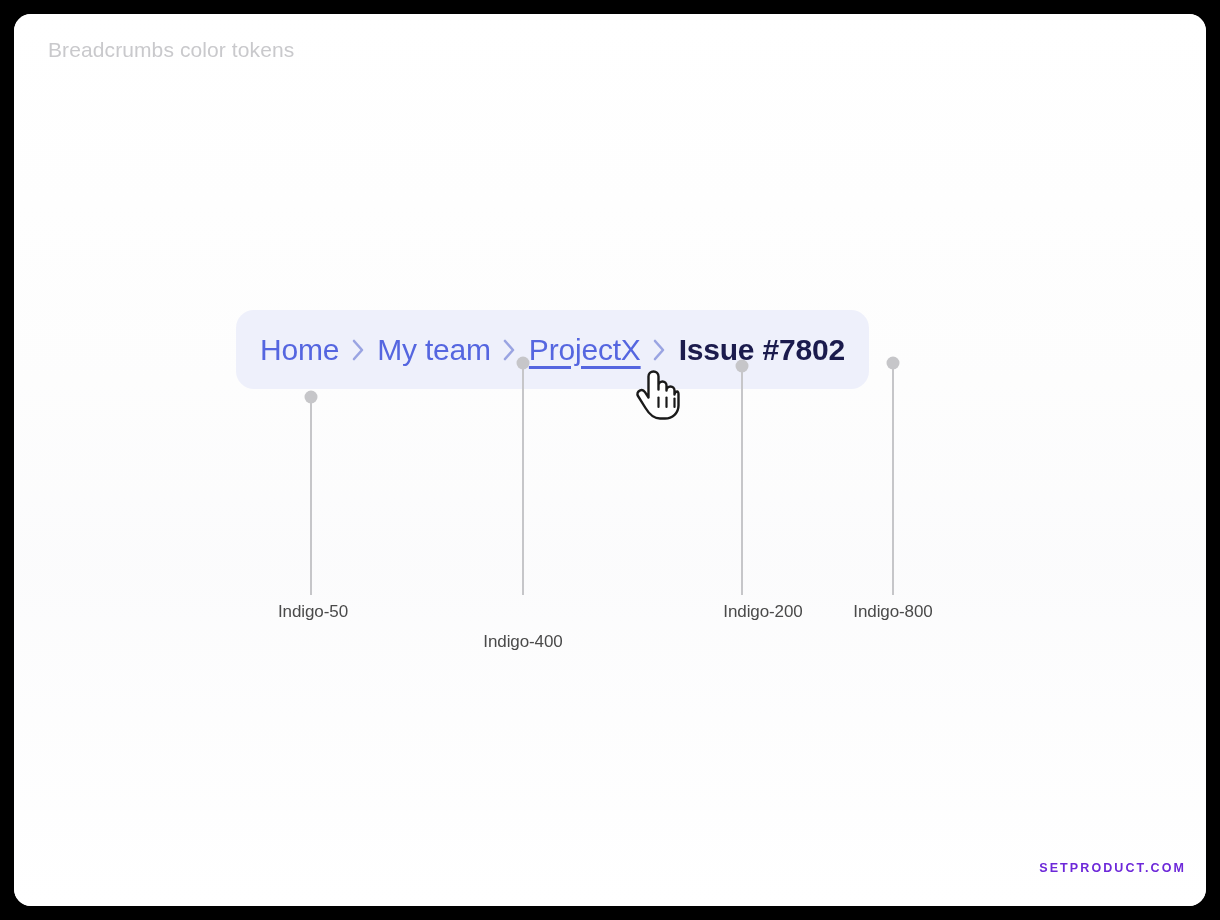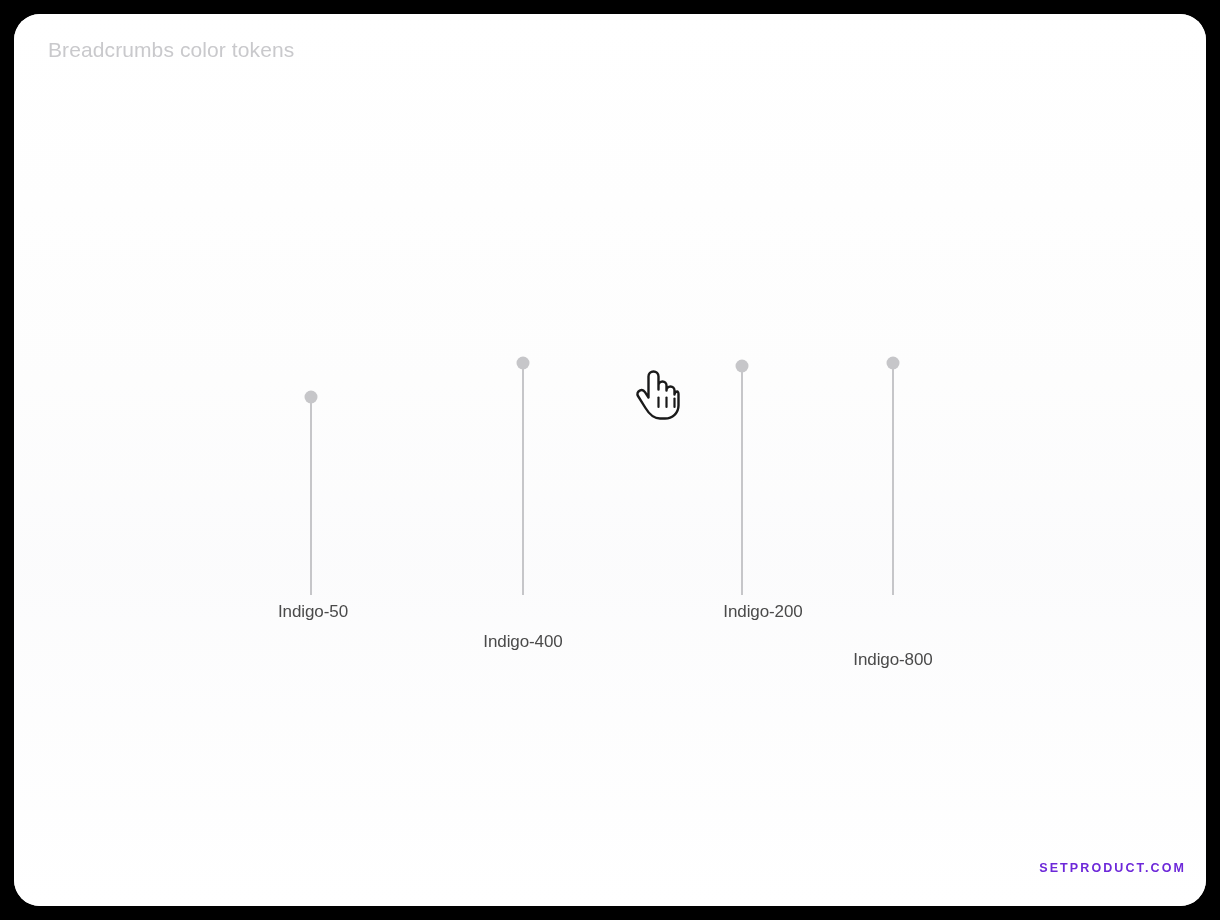--- a/index.html
+++ b/index.html
@@ -23,21 +23,21 @@
     background: #000000;
   }
 
   #card {
     position: absolute;
     left: 14px;
     top: 14px;
     width: 1192px;
     height: 892px;
     background: #ffffff;
-    border-radius: 26px;
+    border-radius: 17px;
     box-shadow: 0 0 0 1px rgba(0,0,0,0.04), 0 2px 10px rgba(0,0,0,0.10);
     overflow: hidden;
   }
 
   
   #card::after {
     content: "";
     position: absolute;
     inset: 0;
     pointer-events: none;
@@ -173,38 +173,66 @@
 </style>
 </head>
 <body>
 
 <div id="page">
 
   <div id="card">
 
     <div id="page-title">Breadcrumbs color tokens</div>
 
+    <nav id="breadcrumb-bar">
+
+      <span class="crumb link">Home</span>
+
+      <span class="sep">
+        <svg width="15" height="24" viewBox="0 0 15 24" fill="none" aria-hidden="true">
+          <path d="M3 3 L11 12 L3 21" stroke="currentColor" stroke-width="2.6" stroke-linecap="round" stroke-linejoin="round"></path>
+        </svg>
+      </span>
+
+      <span class="crumb link">My team</span>
+
+      <span class="sep">
+        <svg width="15" height="24" viewBox="0 0 15 24" fill="none" aria-hidden="true">
+          <path d="M3 3 L11 12 L3 21" stroke="currentColor" stroke-width="2.6" stroke-linecap="round" stroke-linejoin="round"></path>
+        </svg>
+      </span>
+
+      <span class="crumb link-hover">ProjectX</span>
+
+      <span class="sep">
+        <svg width="15" height="24" viewBox="0 0 15 24" fill="none" aria-hidden="true">
+          <path d="M3 3 L11 12 L3 21" stroke="currentColor" stroke-width="2.6" stroke-linecap="round" stroke-linejoin="round"></path>
+        </svg>
+      </span>
+
+      <span class="crumb current">Issue #7802</span>
+    </nav>
 
     <div id="annotations">
 
       <div class="leader-dot" style="left:297px; top:383px;"></div>
       <div class="leader-line" style="left:296px; top:383px; height:198px;"></div>
       <div class="leader-label" style="left:299px; top:588px;">Indigo-50</div>
 
       <div class="leader-dot" style="left:509px; top:349px;"></div>
       <div class="leader-line" style="left:508px; top:349px; height:232px;"></div>
       <div class="leader-label" style="left:509px; top:618px;">Indigo-400</div>
 
       <div class="leader-dot" style="left:728px; top:352px;"></div>
       <div class="leader-line" style="left:727px; top:352px; height:229px;"></div>
       <div class="leader-label" style="left:725px; top:588px;margin-left:24px;">Indigo-200</div>
 
       <div class="leader-dot" style="left:879px; top:349px;"></div>
       <div class="leader-line" style="left:878px; top:349px; height:232px;"></div>
-      <div class="leader-label" style="left:879px; top:588px;margin-top:48px;">Indigo-800</div>
+      <div class="leader-label" style="left:879px; top:588px;">Indigo-800</div>
     </div>
 
     <div id="cursor">
       <svg width="46" height="54" viewBox="0 0 46 54" fill="none" aria-hidden="true">
         <path d="M14.5 29.5 L14.5 9.5 C14.5 6.7 16.7 4.5 19.5 4.5 C22.3 4.5 24.5 6.7 24.5 9.5
                  L24.5 22.5 L24.5 18.5 C24.5 16.3 26.3 14.5 28.5 14.5 C30.7 14.5 32.5 16.3 32.5 18.5
                  L32.5 23.5 C32.5 21.3 34.3 19.5 36.5 19.5 C38.7 19.5 40.5 21.3 40.5 23.5
                  L40.5 27.5 C40.5 26.0 41.9 24.5 43.5 24.5 L43.5 24.5
                  C43.5 24.5 44.5 25.3 44.5 27.0
                  L44.5 38.5 C44.5 46.0 38.5 51.5 31.0 51.5

